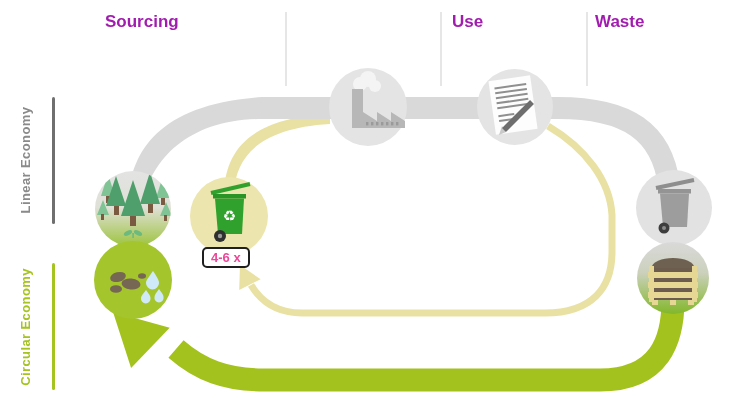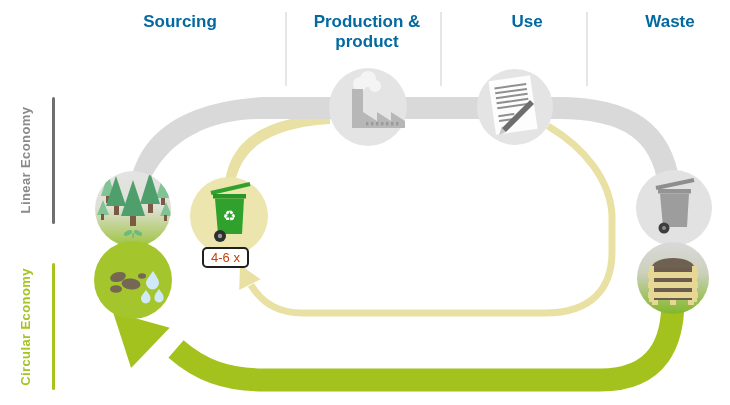--- a/index.html
+++ b/index.html
@@ -2,37 +2,37 @@
 <html><head>
 <meta charset="utf-8">
 <style>
   html,body{margin:0;padding:0;background:#fff;}
   .stage{
     position:relative;width:730px;height:405px;background:#ffffff;
     font-family:"Liberation Sans",sans-serif;overflow:hidden;
   }
   .canvas{position:absolute;left:0;top:0;}
   .col-title{
-    position:absolute;top:12px;text-align:center;font-weight:bold;
-    font-size:17px;color:#0369a1;line-height:1.2;
+    position:absolute;top:12px;font-weight:bold;
+    font-size:17px;color:#a21caf;line-height:1.2;
   }
   .sep{position:absolute;top:12px;width:2px;height:74px;background:#e6e6e6;}
   .side-label{
     position:absolute;transform:translate(-50%,-50%) rotate(-90deg);
     white-space:nowrap;font-weight:bold;font-size:13px;letter-spacing:.4px;
   }
   .side-label.linear{color:#8a8a8a;}
   .side-label.circular{color:#a5c41f;}
   .side-line{position:absolute;width:3px;border-radius:2px;}
   .side-line.linear{left:52px;top:97px;height:127px;background:#6f6f6f;}
   .side-line.circular{left:52px;top:263px;height:127px;background:#a5c41f;}
   .badge{
     position:absolute;left:202px;top:247px;background:#ffffff;
     border:2px solid #1f1f1f;border-radius:5px;padding:1px 7px;
-    font-weight:normal;font-size:13px;color:#c2410c;
+    font-weight:bold;font-size:13px;color:#ec4899;
   }
 </style>
 </head>
 <body>
 
 <div class="stage">
 
   <svg class="canvas" viewBox="0 0 730 405" width="730" height="405">
     <defs>
       <linearGradient id="gradTrees" x1="0" y1="0" x2="0" y2="1">
@@ -162,21 +162,20 @@
       <rect x="648" y="292" width="50" height="6" fill="#e6d795"></rect>
       <rect x="649" y="266" width="5" height="36" fill="#e6d795"></rect>
       <rect x="692" y="266" width="5" height="36" fill="#e6d795"></rect>
       <rect x="652" y="300" width="6" height="5" fill="#e6d795"></rect>
       <rect x="670" y="300" width="6" height="5" fill="#e6d795"></rect>
       <rect x="688" y="300" width="6" height="5" fill="#e6d795"></rect>
     </g>
   </svg>
 
   <div class="col-title" style="left:105px;width:150px">Sourcing</div>
-  <div class="col-title" style="left:312px;width:110px">Production &amp; product</div>
   <div class="col-title" style="left:452px;width:150px">Use</div>
   <div class="col-title" style="left:595px;width:150px">Waste</div>
 
   <div class="sep" style="left:285px"></div>
   <div class="sep" style="left:440px"></div>
   <div class="sep" style="left:586px"></div>
 
   <div class="side-label linear" style="left:25px;top:160px">Linear Economy</div>
   <div class="side-line linear"></div>
   <div class="side-label circular" style="left:25px;top:327px">Circular Economy</div>

